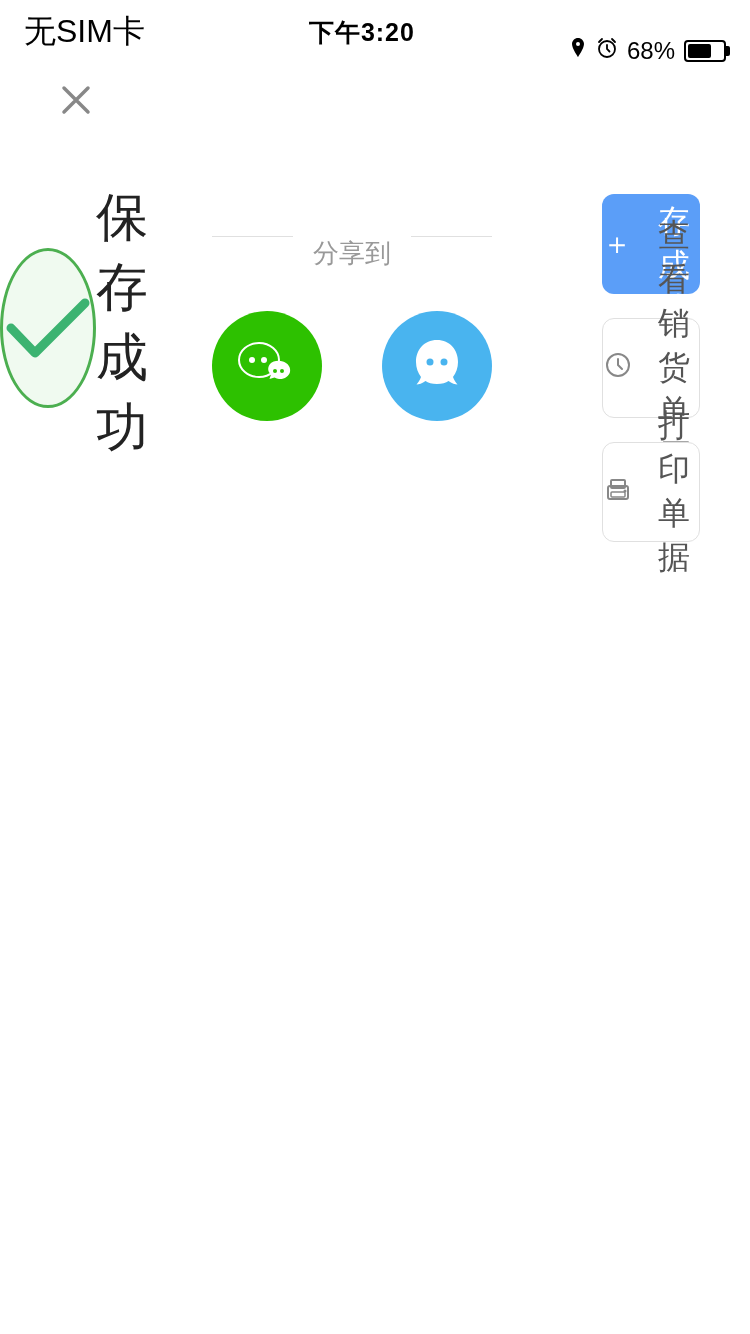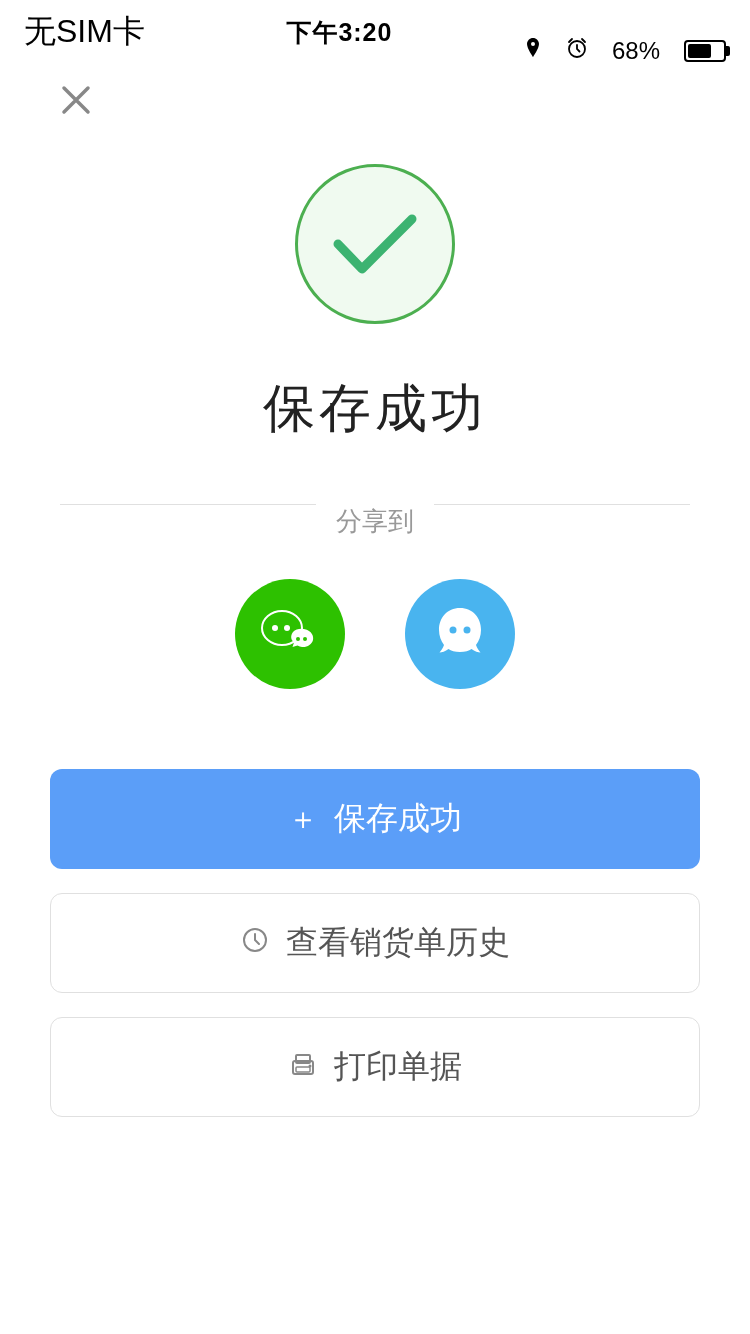--- a/index.html
+++ b/index.html
@@ -34,21 +34,21 @@
     }
     .status-center {
       font-size: 25px;
       font-weight: 600;
       color: #000;
       letter-spacing: 1px;
     }
     .status-right {
       display: flex;
       align-items: center;
-      gap: 24px;
+      gap: 9px;
       font-size: 24px;
       color: #000;
       margin-top: 37px;
     }
     .battery-icon {
       width: 42px;
       height: 22px;
       border: 2px solid #000;
       border-radius: 4px;
       position: relative;
@@ -87,21 +87,21 @@
       cursor: pointer;
     }
     .close-btn svg {
       width: 32px;
       height: 32px;
     }
 
     
     .main-content {
       display: flex;
-      flex-direction: column;
+      flex-direction: row;
       align-items: center;
       padding-top: 100px;
     }
 
     
     .success-circle {
       width: 160px;
       height: 160px;
       border-radius: 50%;
       border: 3px solid #4CAF50;

